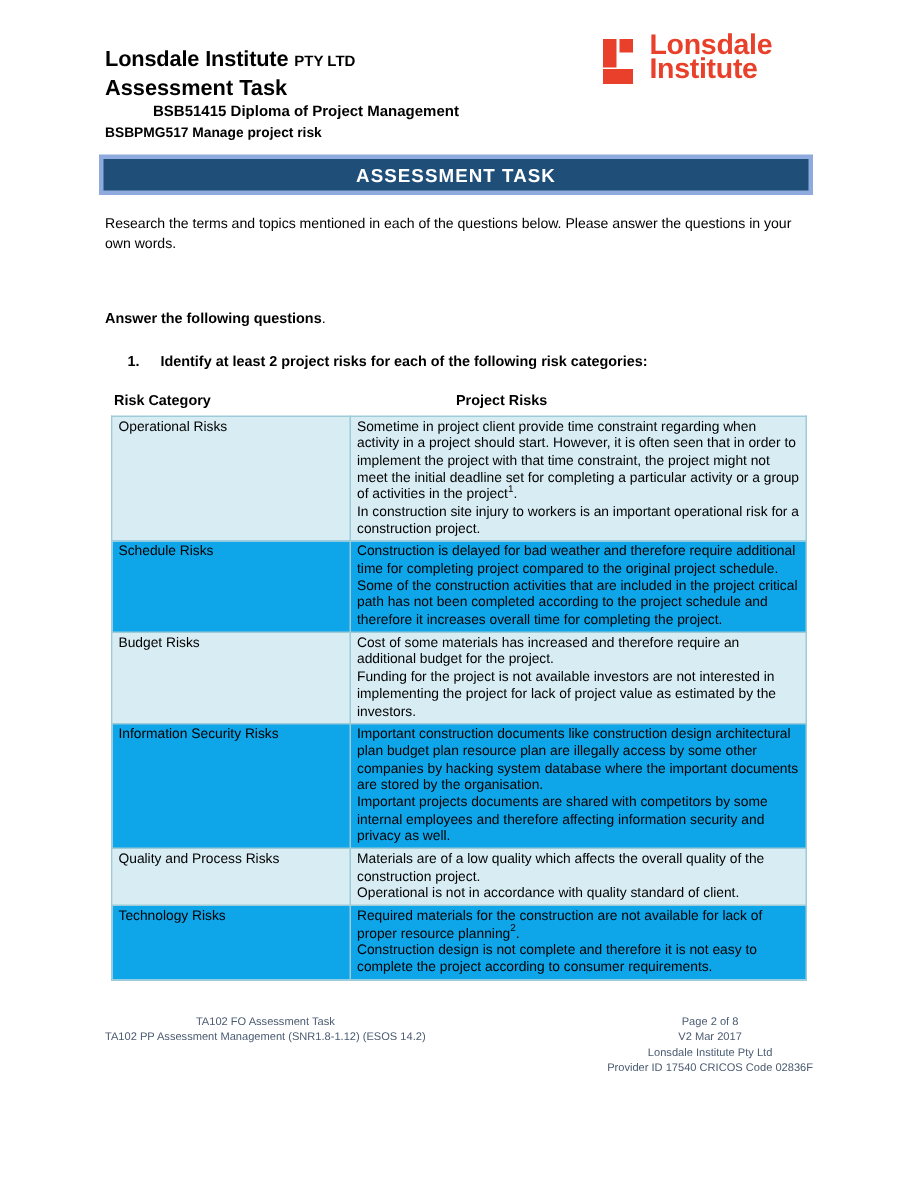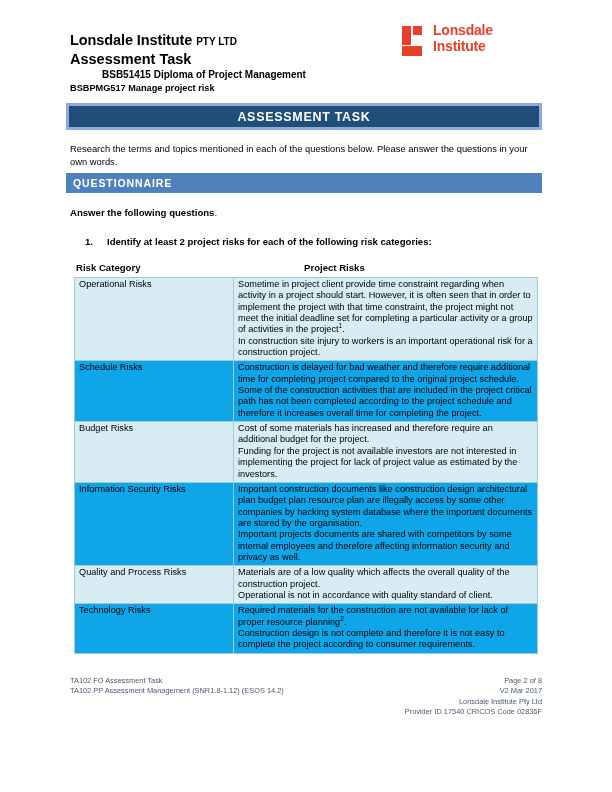--- a/index.html
+++ b/index.html
@@ -104,21 +104,21 @@
   .logo-mark .m3 {
     position: absolute;
     left: 0; top: 20px;
     width: 20px; height: 10px;
     background: #e8402a;
   }
   .logo-word {
     position: absolute;
     left: 41px;
     top: -1px;
-    font-size: 14px;
+    font-size: 19px;
     font-weight: bold;
     color: #e8402a;
     line-height: 15.5px;
     letter-spacing: -0.2px;
   }
   .logo-bottom {
     position: absolute;
     left: 8px;
     top: 41px;
     width: 140px;
@@ -313,20 +313,21 @@
     text-align: left;
   }
   .footer-right {
     position: absolute;
     right: 0;
     top: 0;
     text-align: right;
   }
   .footer div {
     white-space: nowrap;
+    text-align: center;
   }
 </style>
 </head>
 <body>
 
 <div class="page">
 
   <div class="header">
     <div class="title-block">
       <div class="line-inst"><span>Lonsdale Institute</span> <span class="ptyltd">PTY LTD</span></div>
@@ -349,21 +350,20 @@
       </div>
     </div>
   </div>
 
   <div class="banner-wrap">
     <div class="banner">ASSESSMENT TASK</div>
   </div>
 
   <div class="intro">Research the terms and topics mentioned in each of the questions below. Please answer the questions in your own words.</div>
 
-  <div class="qbar">QUESTIONNAIRE</div>
 
   <div class="answer-prompt"><span>Answer the following questions</span><span class="dot-plain">.</span></div>
 
   <div class="question">
     <div class="qnum">1.</div>
     <div class="qtext">Identify at least 2 project risks for each of the following risk categories:</div>
   </div>
 
   <div class="tbl-head">
     <span class="th-cat">Risk Category</span>

